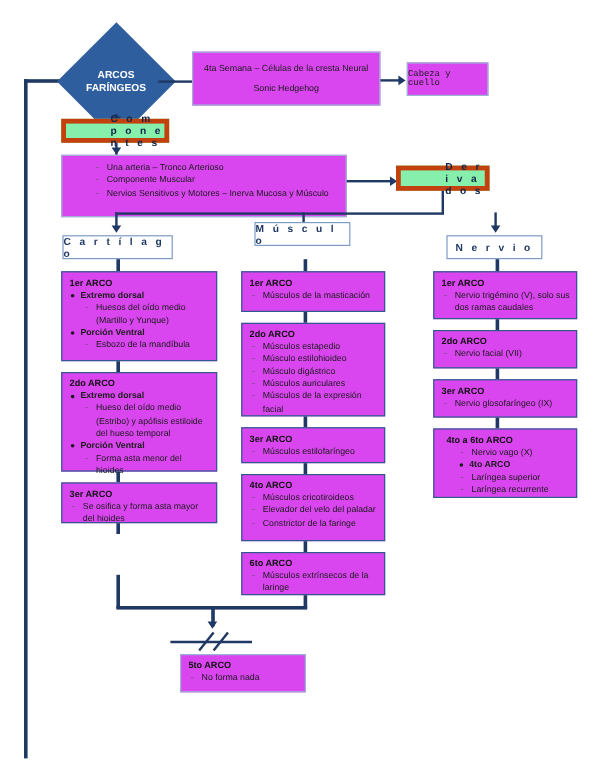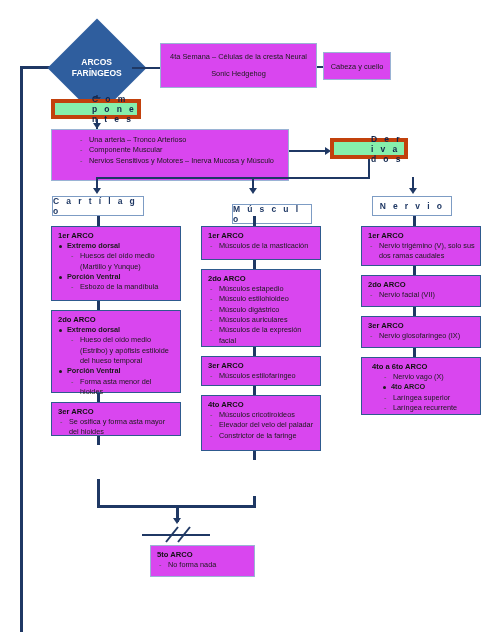--- a/index.html
+++ b/index.html
@@ -118,21 +118,21 @@
 
   <div class="hline" style="left:132px;top:67px;width:28px;"></div>
 
   <div class="box thin topbox" style="left:160px;top:43px;width:157px;height:45px;">
     <div>4ta Semana – Células de la cresta Neural</div>
     <div>Sonic Hedgehog</div>
   </div>
 
   <div class="hline" style="left:317px;top:66px;width:18px;"></div>
   <div class="arrowright" style="left:332px;top:63px;"></div>
-  <div class="box thin smallbox" style="left:323px;top:52px;width:68px;height:28px;">
+  <div class="box thin smallbox" style="left:339px;top:52px;width:68px;height:28px;font-family:Liberation Mono, monospace;">
     <span>Cabeza y cuello</span>
   </div>
 
   <div class="vline" style="left:96px;top:95px;height:8px;"></div>
   <div class="arrowdown" style="left:93px;top:97px;"></div>
 
   <div class="hdr filled" style="left:51px;top:99px;width:90px;height:20px;">
     <span>C o m p o n e n t e s</span>
   </div>
 
@@ -158,21 +158,21 @@
   <div class="vline" style="left:96px;top:177px;height:14px;"></div>
   <div class="arrowdown" style="left:93px;top:188px;"></div>
   <div class="vline" style="left:252px;top:177px;height:14px;"></div>
   <div class="arrowdown" style="left:249px;top:188px;"></div>
   <div class="vline" style="left:412px;top:177px;height:14px;"></div>
   <div class="arrowdown" style="left:409px;top:188px;"></div>
 
   <div class="hdr" style="left:52px;top:196px;width:92px;height:20px;">
     <span>C a r t í l a g o</span>
   </div>
-  <div class="hdr" style="left:212px;top:204px;width:80px;height:20px;margin-left:20px;">
+  <div class="hdr" style="left:212px;top:185px;width:80px;height:20px;">
     <span>M ú s c u l o</span>
   </div>
   <div class="hdr" style="left:372px;top:196px;width:80px;height:20px;justify-content:center;">
     <span>N e r v i o</span>
   </div>
 
   <div class="vline thick" style="left:97px;top:216px;height:10px;"></div>
 
   <div class="box" style="left:51px;top:226px;width:130px;height:75px;">
     <div class="arcbox">
@@ -267,20 +267,28 @@
       <ul class="lvl1">
         <li class="dash">Músculos cricotiroideos</li>
         <li class="dash">Elevador del velo del paladar</li>
         <li class="dash">Constrictor de la faringe</li>
       </ul>
     </div>
   </div>
 
   <div class="vline thick" style="left:253px;top:451px;height:9px;"></div>
 
+  <div class="box" style="left:201px;top:460px;width:120px;height:36px;">
+    <div class="arcbox">
+      <div class="arctitle">6to ARCO</div>
+      <ul class="lvl1">
+        <li class="dash">Músculos extrínsecos de la laringe</li>
+      </ul>
+    </div>
+  </div>
 
   <div class="vline thick" style="left:413px;top:216px;height:10px;"></div>
 
   <div class="box" style="left:361px;top:226px;width:120px;height:40px;">
     <div class="arcbox">
       <div class="arctitle">1er ARCO</div>
       <ul class="lvl1">
         <li class="dash">Nervio trigémino (V), solo sus dos ramas caudales</li>
       </ul>
     </div>

